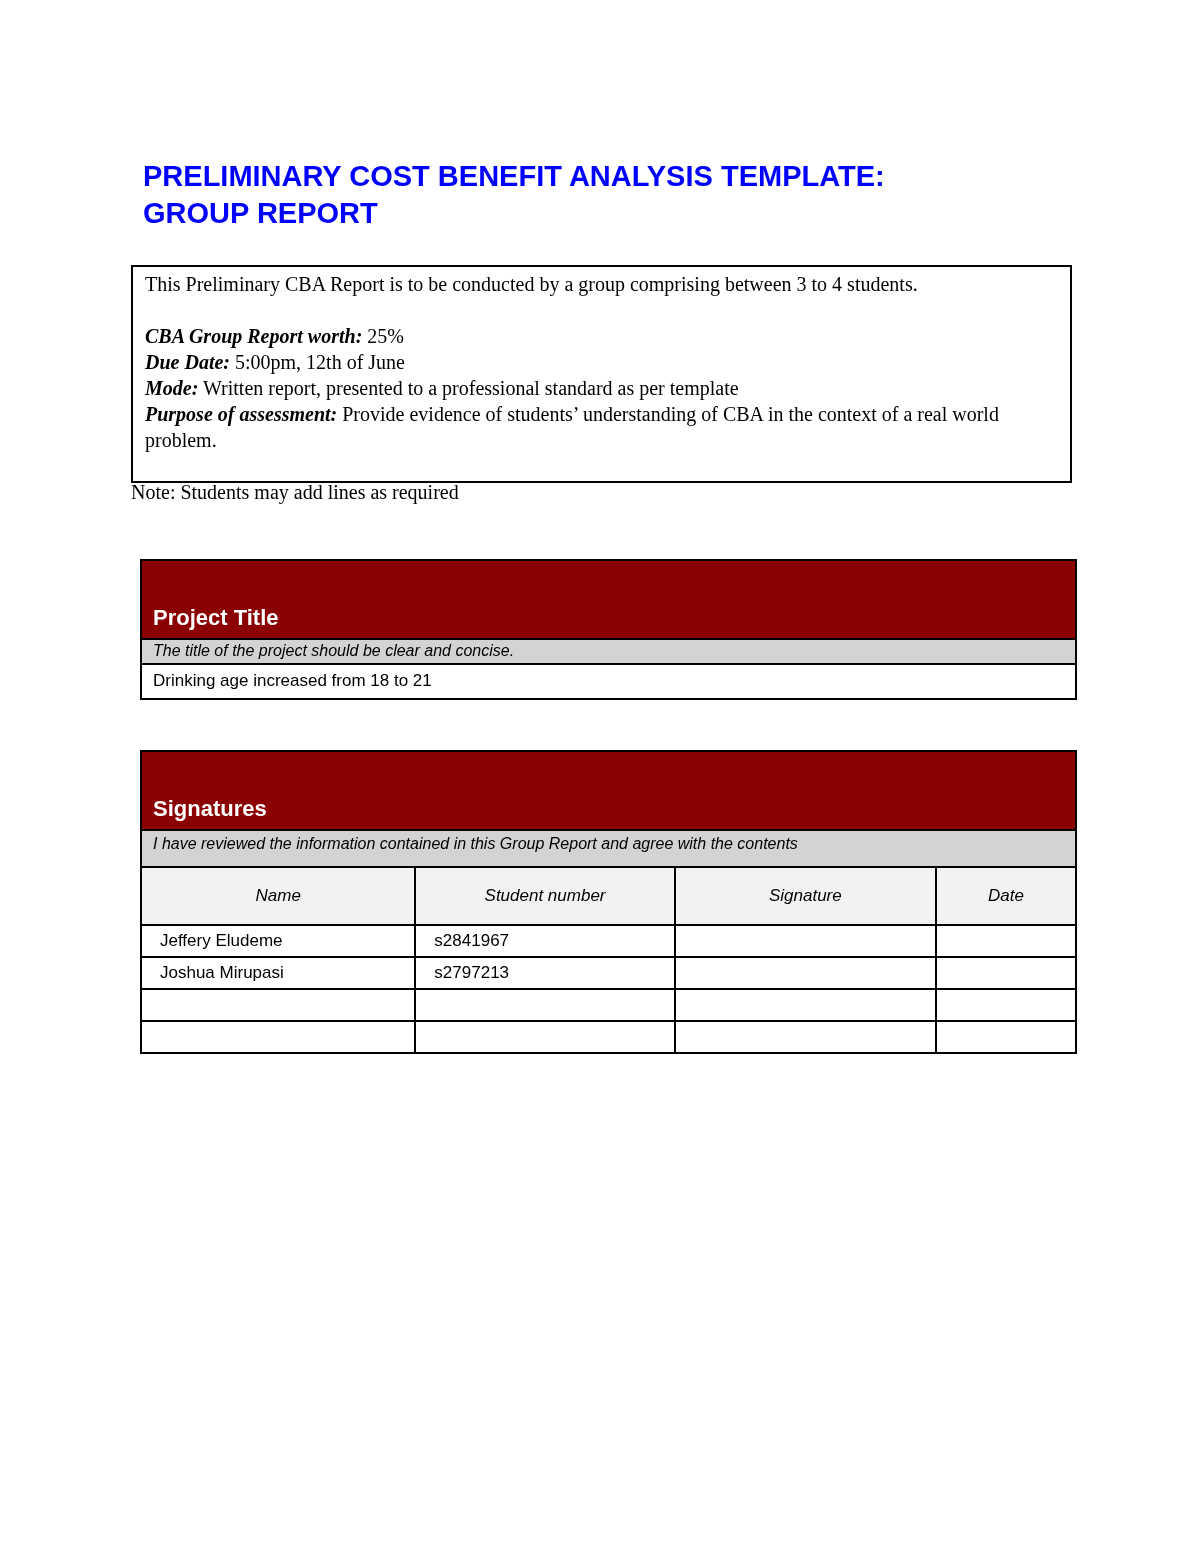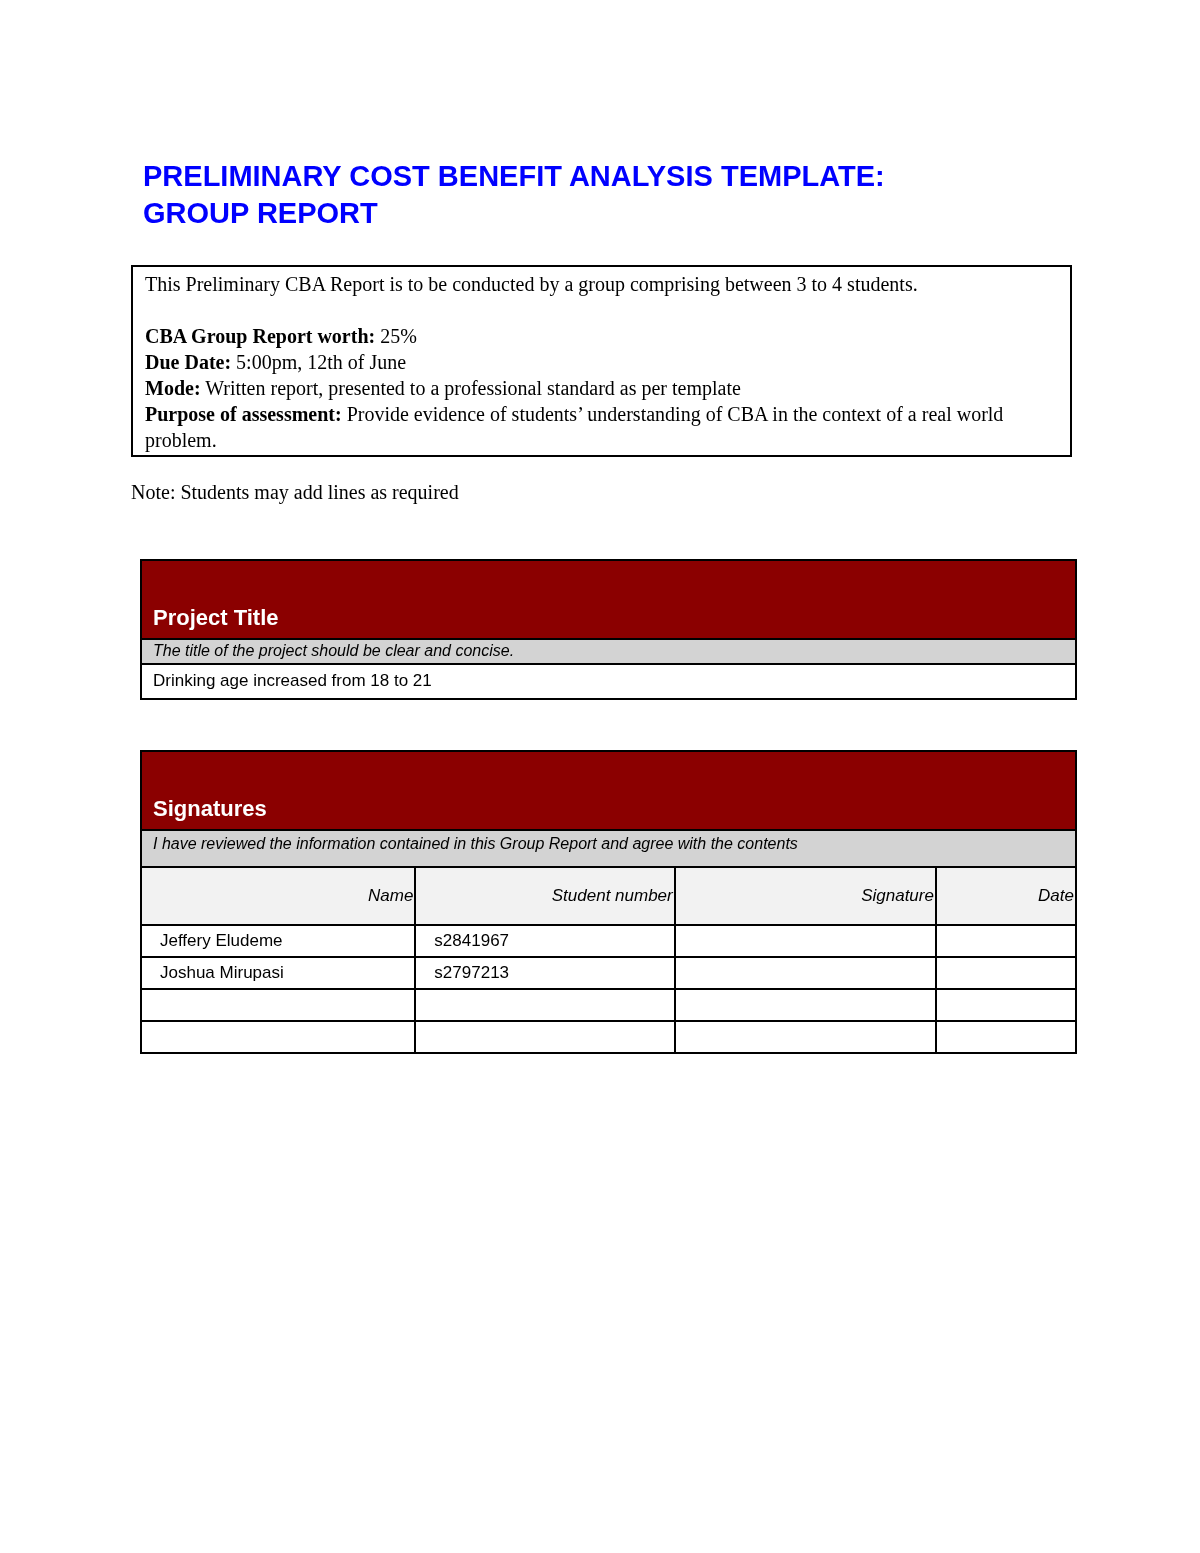--- a/index.html
+++ b/index.html
@@ -27,28 +27,28 @@
   }
 
   
   .info-box {
     position: absolute;
     left: 131px;
     top: 265px;
     width: 941px;
     box-sizing: border-box;
     border: 2px solid #000000;
-    padding: 4px 14px 2px 12px;
+    padding: 4px 14px 28px 12px;
     font-family: "Liberation Serif", serif;
     font-size: 20px;
     line-height: 26px;
   }
   .info-box .intro { margin: 0 0 26px 0; }
   .info-box .info-line { margin: 0; }
-  .info-box b { font-weight: bold; }
+  .info-box b { font-weight: bold; font-style: italic; }
 
   
   .note-line {
     position: absolute;
     left: 131px;
     top: 481px;
     font-family: "Liberation Serif", serif;
     font-size: 20px;
   }
 
@@ -96,21 +96,21 @@
     border-collapse: collapse;
     table-layout: fixed;
   }
   table.sig-grid th, table.sig-grid td {
     border: 2px solid #000000;
     font-size: 17px;
     overflow: hidden;
   }
   table.sig-grid th:first-child, table.sig-grid td:first-child { border-left: none; }
   table.sig-grid th:last-child, table.sig-grid td:last-child { border-right: none; }
-  table.sig-grid tr:first-child th { border-top: none; text-align: right; }
+  table.sig-grid tr:first-child th { border-top: none; }
   table.sig-grid tr:last-child td { border-bottom: none; }
   table.sig-grid th {
     background: #F2F2F2;
     font-style: italic;
     font-weight: normal;
     text-align: center;
     height: 54px;
     vertical-align: middle;
   }
   table.sig-grid td {

